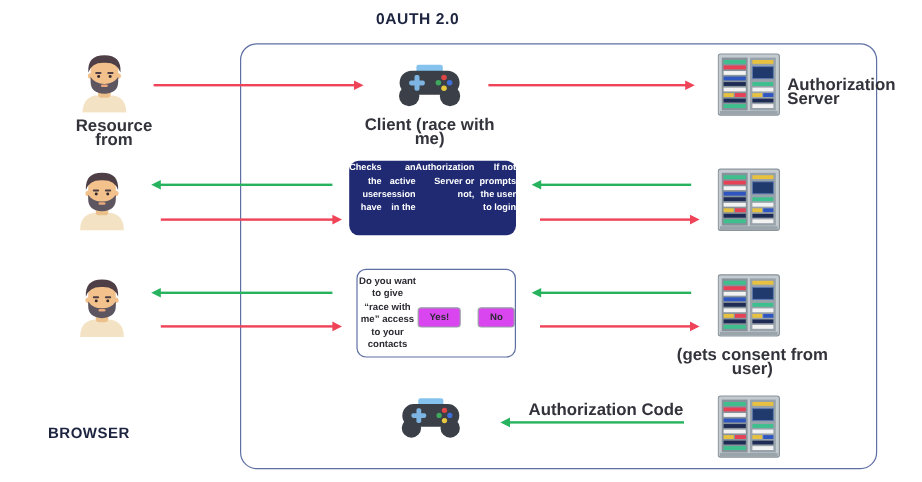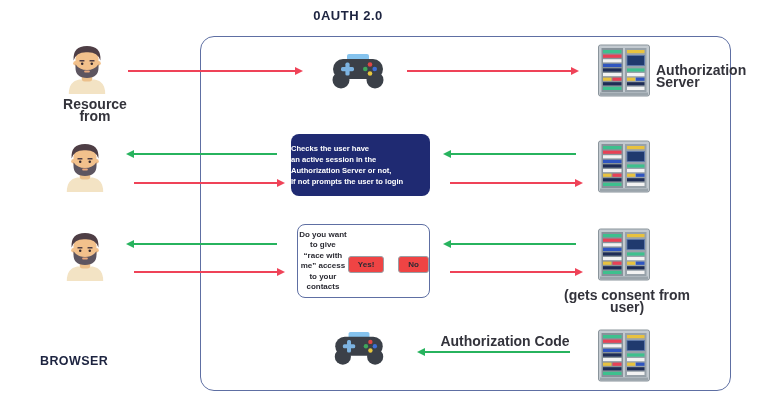--- a/index.html
+++ b/index.html
@@ -30,34 +30,34 @@
   #resource-owner-label{left:48px;top:98px;width:94px;}
   #client-label{left:294px;top:97px;width:128px;}
   #auth-server-label{left:656px;top:64px;width:70px;text-align:left;}
   #consent-note{left:560px;top:289px;width:134px;font-weight:600;}
   #auth-code-label{left:438px;top:335px;width:134px;}
   #browser-label{left:40px;top:354px;font-size:12.5px;font-weight:700;letter-spacing:.4px;color:var(--title-text,#1d2440);}
   
   #session-box{
     left:291px;top:134px;width:139px;height:62px;border-radius:8px;
     background:var(--navy-box,#1f2a72);color:#fff;z-index:4;
-    display:flex;flex-direction:column;justify-content:center;text-align:left;
+    display:flex;justify-content:center;text-align:right;
     font-size:7.6px;font-weight:600;line-height:11px;
   }
   
   #consent-dialog{
     left:297px;top:224px;width:131px;height:72px;border-radius:8px;background:#fff;
     border:1px solid var(--border,#5e6fa3);z-index:4;
     display:flex;align-items:center;justify-content:center;
   }
   #consent-dialog .dlg-text{font-size:8px;font-weight:600;line-height:10.5px;text-align:center;color:#2b2b33;}
   #dialog-buttons{display:flex;gap:14px;margin-top:7px;}
   .dlg-btn{
     font-family:"Liberation Sans", sans-serif;
-    font-size:8px;font-weight:700;color:#2b2b33;background:#ef4444;
+    font-size:8px;font-weight:700;color:#2b2b33;background:#d946ef;
     border:1px solid #9aa0a6;border-radius:3px;padding:3px 9px;cursor:pointer;
   }
   svg.icon{display:block;}
 </style>
 </head>
 <body>
 
 <svg width="0" height="0" style="position:absolute" aria-hidden="true">
   <defs>
     <symbol id="sym-avatar" viewBox="0 0 48 52">
@@ -129,20 +129,21 @@
   <svg class="icon abs" style="left:62px;top:141px" width="46" height="52">
       <use href="#sym-avatar"></use>
     </svg>
   <svg class="icon abs" style="left:62px;top:230px" width="46" height="52">
       <use href="#sym-avatar"></use>
     </svg>
 
   <svg class="icon abs" style="left:330px;top:53px" width="56" height="40">
       <use href="#sym-controller"></use>
     </svg>
+  <div class="abs small-label" id="client-label">Client (race with me)</div>
 
   <div class="abs" id="session-box">
     <span class="line">Checks the user have</span>
     <span class="line">an active session in the</span>
     <span class="line">Authorization Server or not,</span>
     <span class="line">If not prompts the user to login</span>
   </div>
 
   <div class="abs" id="consent-dialog">
     <div class="dlg-text">

